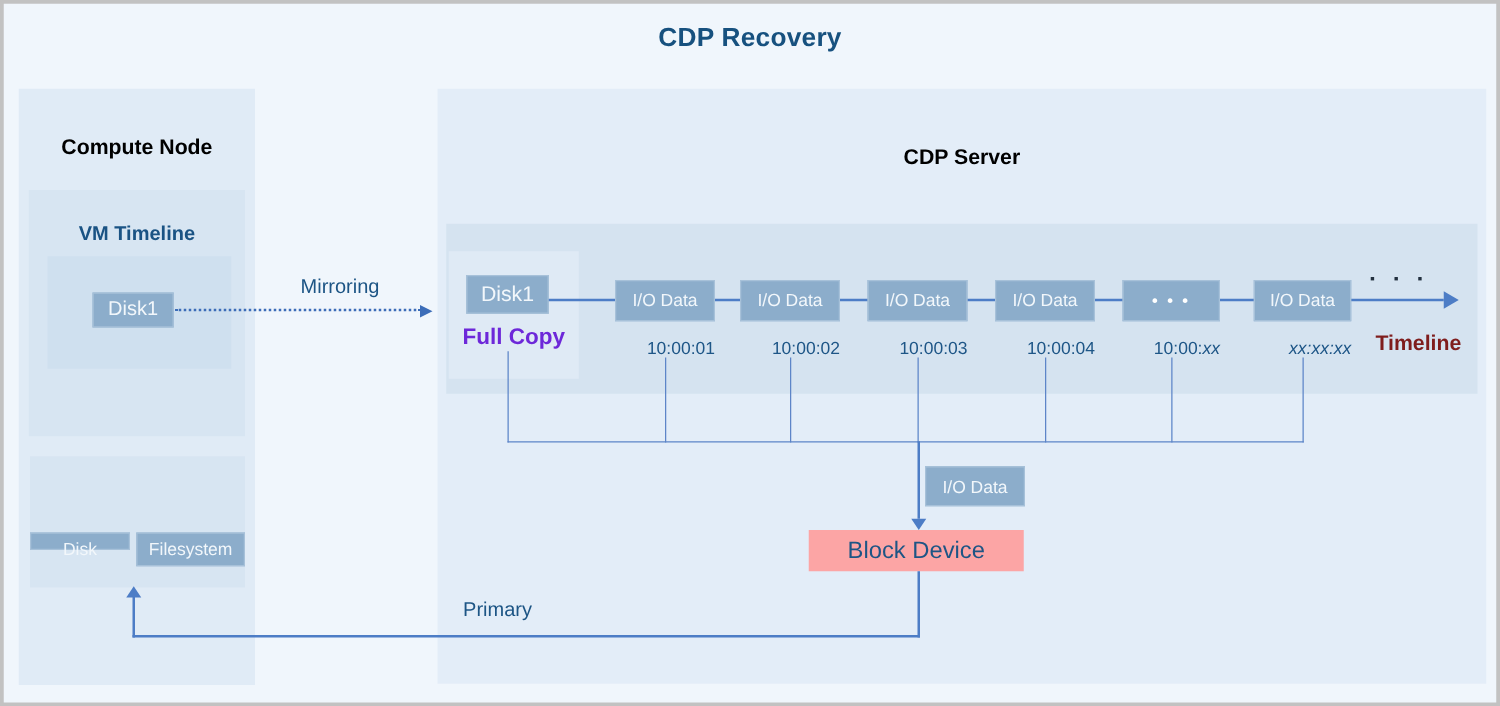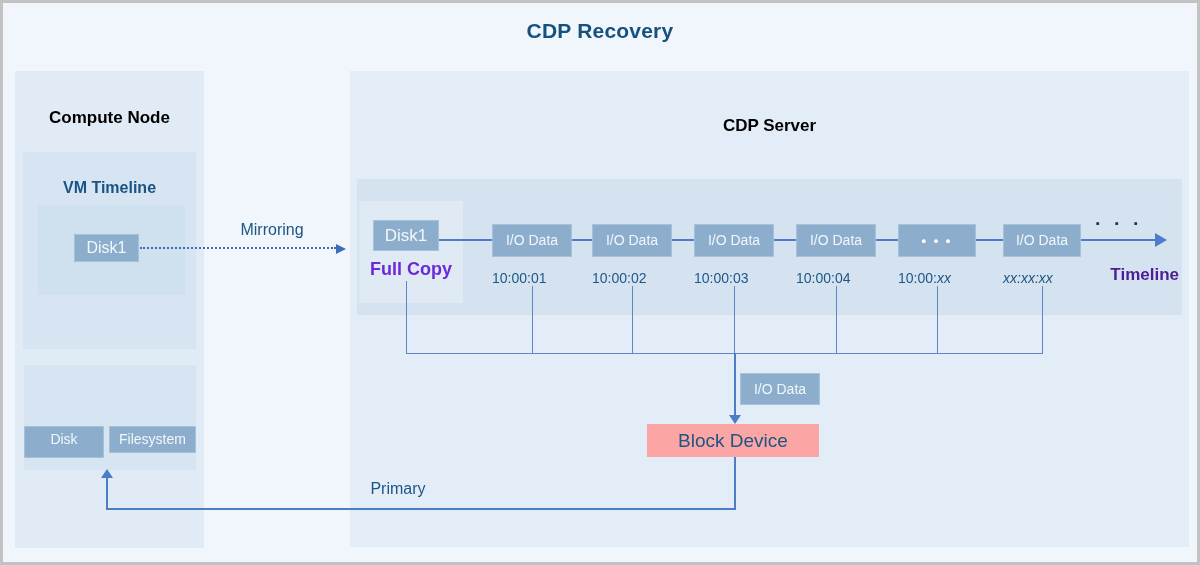--- a/index.html
+++ b/index.html
@@ -25,42 +25,42 @@
   .sub-title {
     position:absolute; left:0; right:0; text-align:center;
     font-weight:bold; color:#1a5384; font-size:16px;
   }
   .inner-box { position:absolute; left:15px; top:53px; width:147px; height:90px; background:#cfe0ef; }
   .steel-box {
     position:absolute; background:#8cadcb; border:1px solid #a7c1d9;
     color:#f2f7fb; text-align:center; box-sizing:border-box;
   }
   .vm-disk1  { left:36px; top:29px; width:65px; height:28px; line-height:26px; font-size:16px; }
-  .ps-disk   { left:0;   top:61px; width:80px; height:32px; line-height:25px; font-size:14px; }
+  .ps-disk   { left:0;   top:61px; width:80px; height:14px; line-height:25px; font-size:14px; }
   .ps-fs     { left:85px; top:61px; width:87px; height:27px; line-height:25px; font-size:14px; }
   .band { position:absolute; left:7px; top:108px; width:825px; height:136px; background:#d5e3f0; }
   .fc { position:absolute; left:2px; top:22px; width:104px; height:102px; background:#dfeaf5; }
   .fc-disk1 { left:14px; top:19px; width:66px; height:31px; line-height:29px; font-size:17px; }
   .fc-caption {
     position:absolute; left:0; right:0; top:58px; text-align:center;
     font-weight:bold; font-size:18px; color:#6d28d9;
   }
   .tl-line { position:absolute; left:82px; top:60px; width:716px; height:2px; background:#4d7dc6; }
   .tl-head {
     position:absolute; left:798px; top:54px; width:0; height:0;
     border-top:7px solid transparent; border-bottom:7px solid transparent;
     border-left:12px solid #4d7dc6;
   }
   .tl-item { position:absolute; top:45px; }
   .tl-box { height:33px; line-height:31px; font-size:14px; background:#8cadcb;
             border:1px solid #a7c1d9; color:#f2f7fb; text-align:center; box-sizing:border-box; }
   .tl-box.dots-box { font-size:13px; font-weight:bold; letter-spacing:2px; color:#ffffff; }
-  .tl-time { margin-top:13px; text-align:left; font-size:14px; color:#1e5687; }
+  .tl-time { margin-top:13px; text-align:right; font-size:14px; color:#1e5687; }
   .tl-time .it { font-style:italic; }
-  .tl-label { position:absolute; right:3px; top:86px; font-weight:bold; font-size:17px; color:#4c1d95; }
+  .tl-label { position:absolute; right:13px; top:86px; font-weight:bold; font-size:17px; color:#7f1d1d; }
   .tl-ellipsis { position:absolute; left:739px; top:38px; font-size:11px; font-weight:bold;
                  letter-spacing:6px; color:#22303f; }
   .vline  { position:absolute; width:1px; background:#5d85c8; }
   .hline  { position:absolute; height:1px; background:#5d85c8; }
   .vline2 { position:absolute; width:2px; background:#4d7dc6; }
   .hline2 { position:absolute; height:2px; background:#4d7dc6; }
   .dotline { position:absolute; height:0; border-top:2px dotted #3c6db8; }
   .arr-right { position:absolute; width:0; height:0;
     border-top:5px solid transparent; border-bottom:5px solid transparent;
     border-left:10px solid #3c6db8; }

